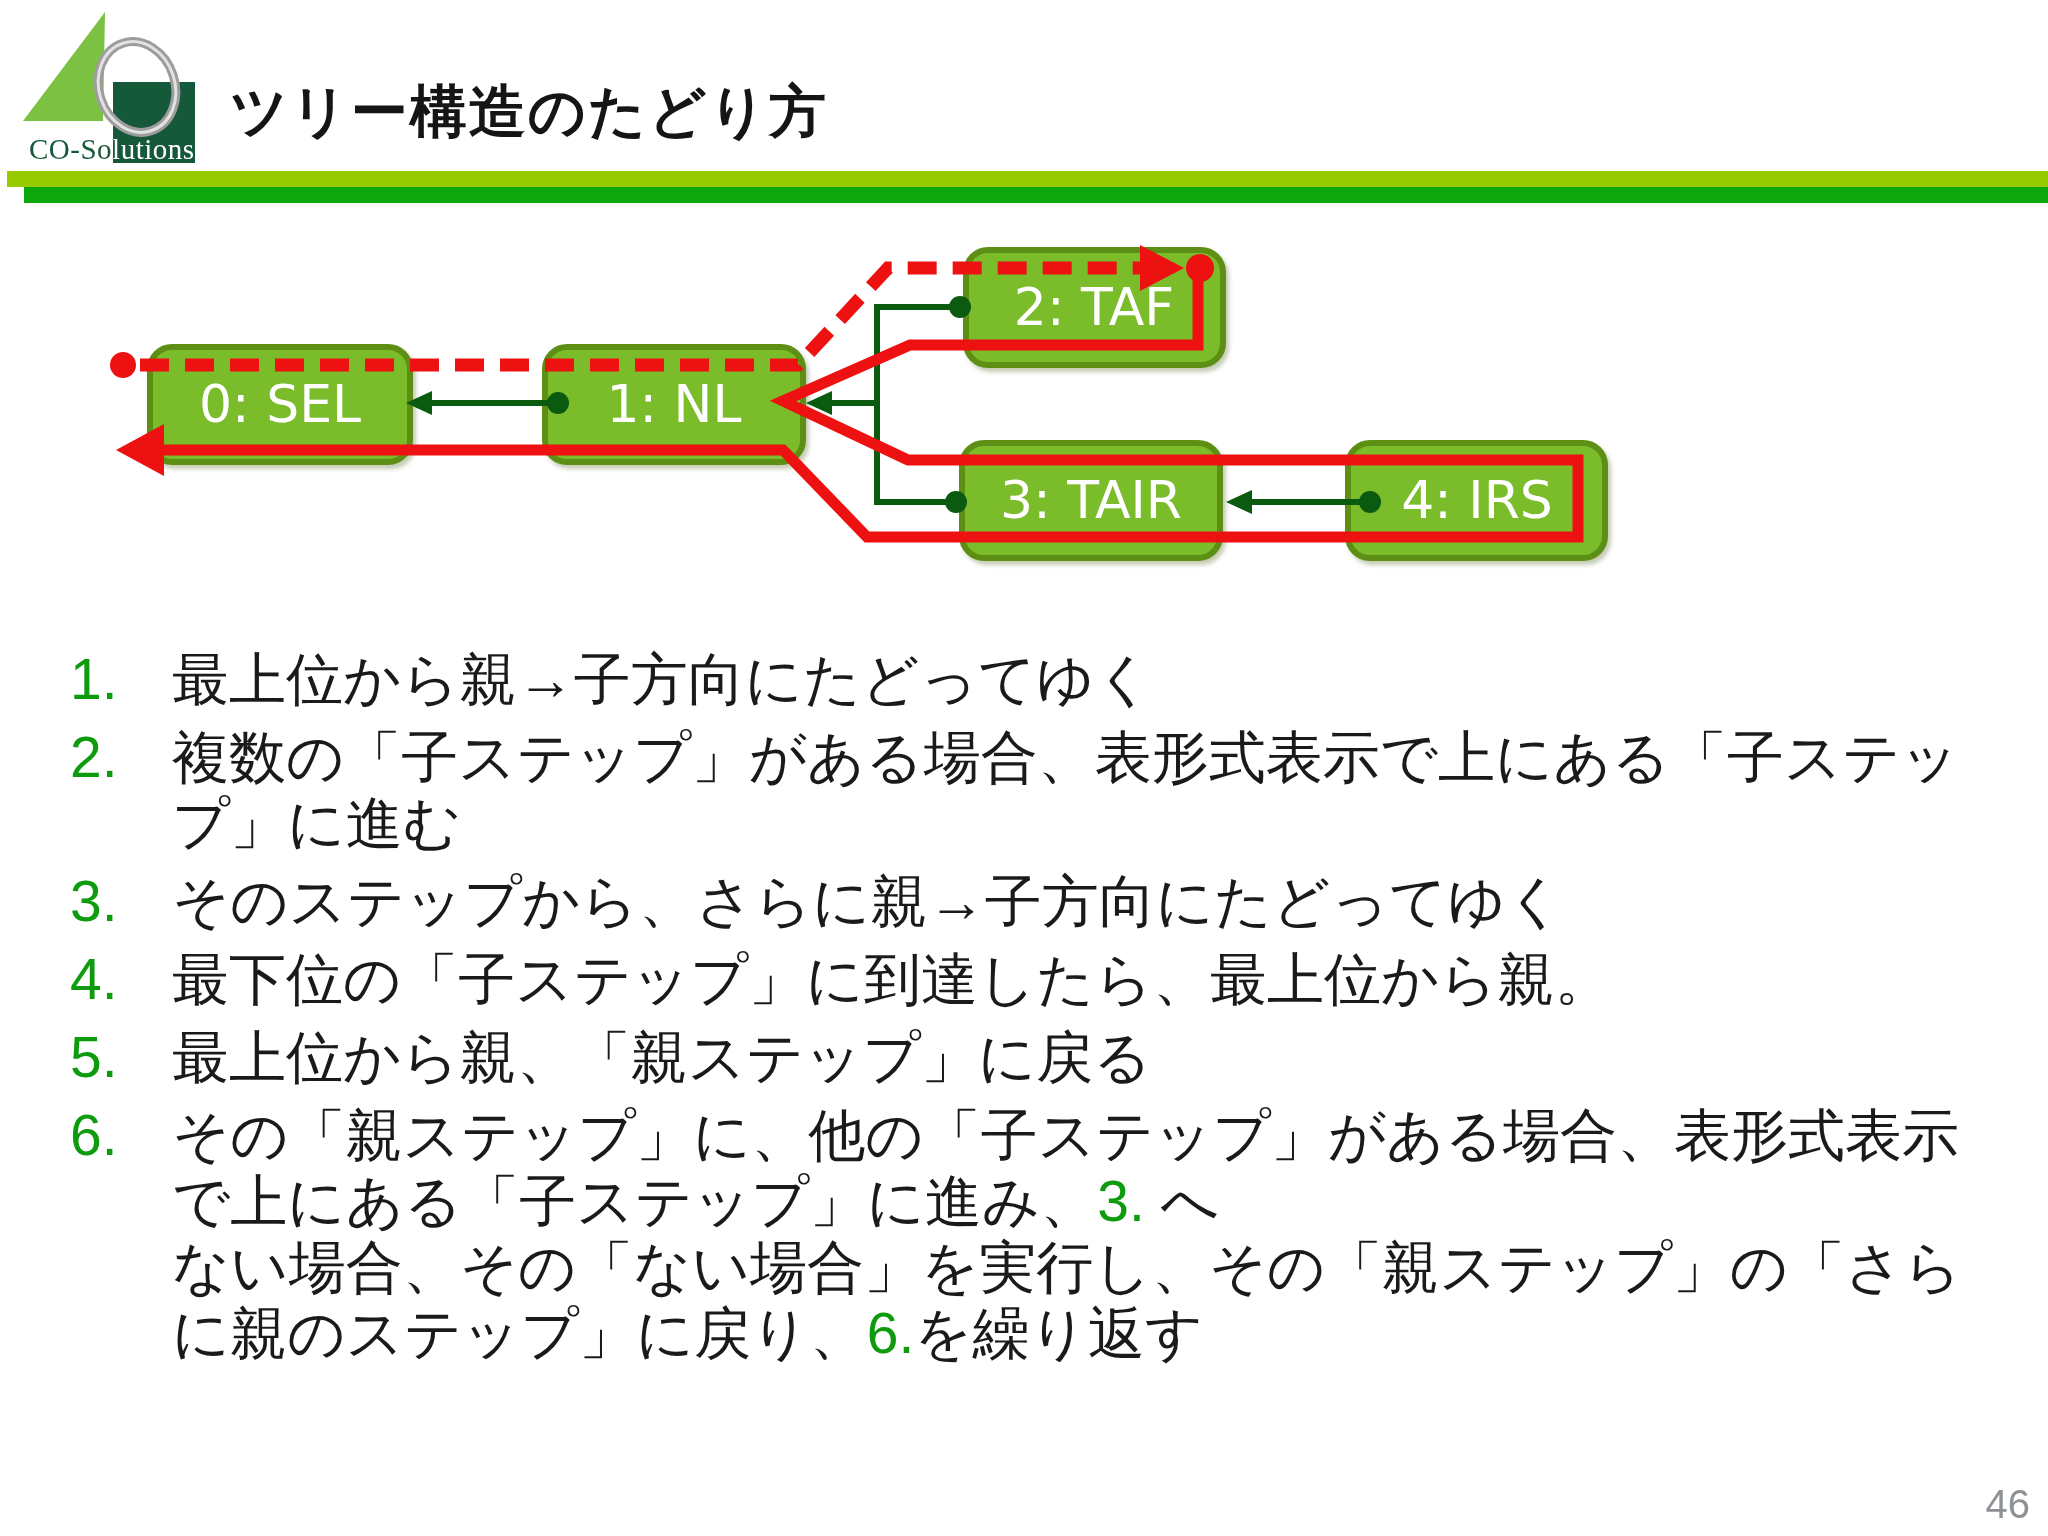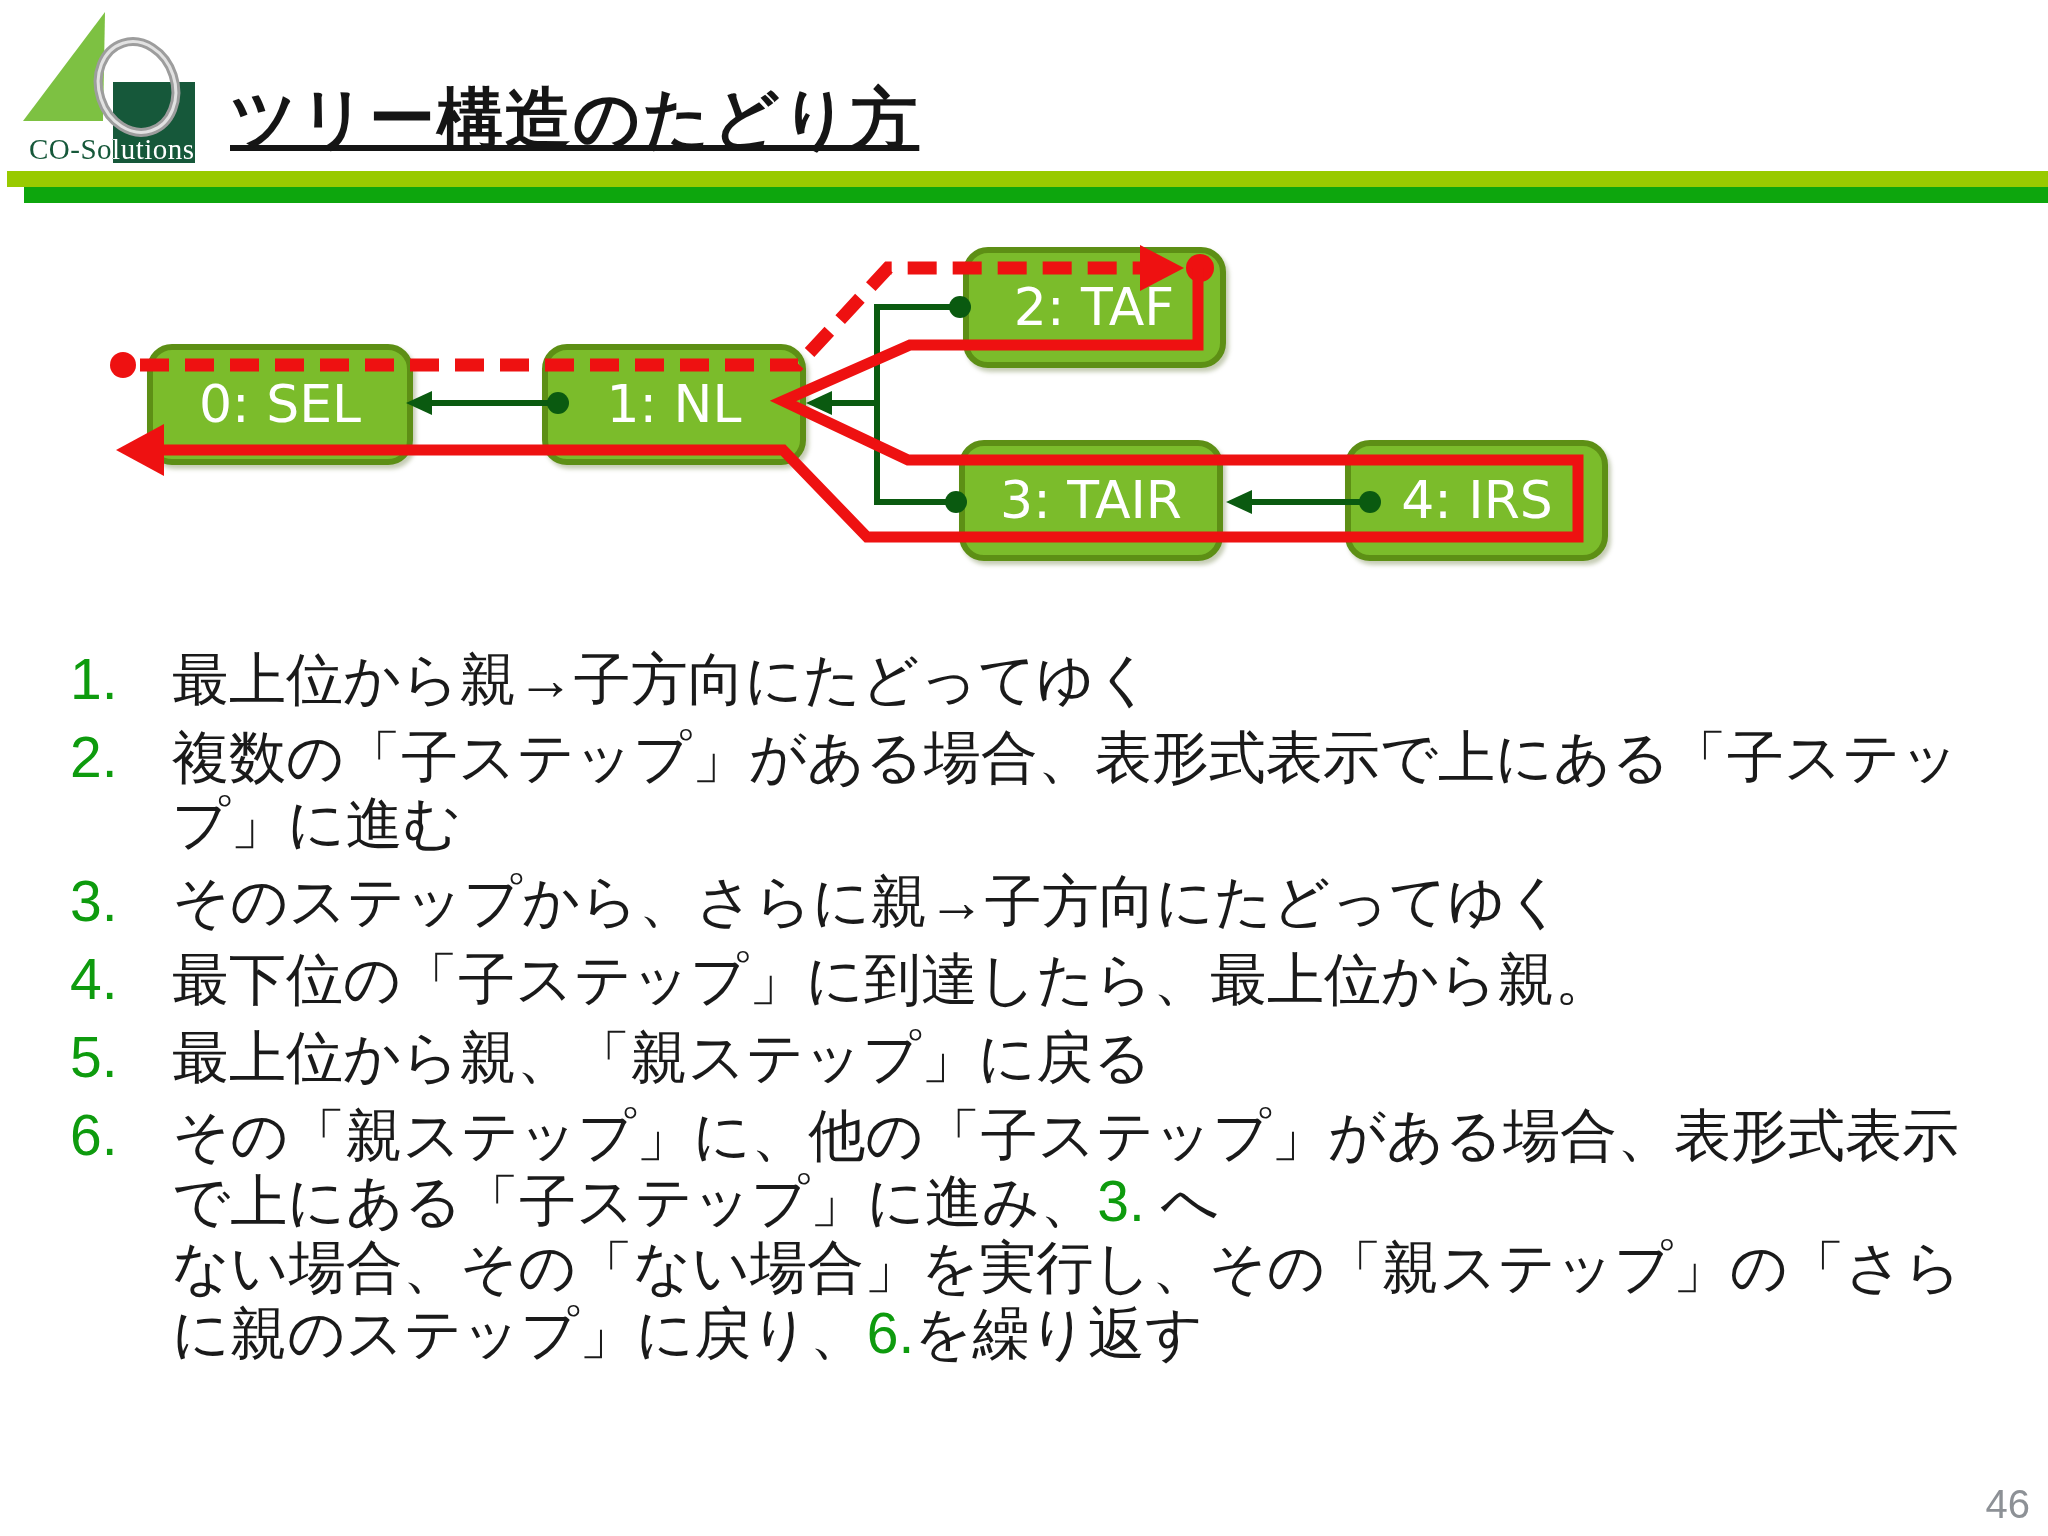--- a/index.html
+++ b/index.html
@@ -4,21 +4,21 @@
 <style>
   html,body{margin:0;padding:0;background:#ffffff;}
   .slide{
     position:relative;width:2048px;height:1536px;overflow:hidden;background:#ffffff;
     font-family:"Liberation Sans",sans-serif;
   }
   
   .logo-svg{position:absolute;left:0;top:0;}
   .page-title{
     position:absolute;left:230px;top:74px;
-    font-size:66px;font-weight:bold;color:#151515;letter-spacing:2px;white-space:nowrap;text-decoration:underline;
+    font-size:57px;font-weight:bold;color:#151515;letter-spacing:2px;white-space:nowrap;
   }
   .bar-light{position:absolute;left:7px;right:0;top:171px;height:16px;background:#98ca00;}
   .bar-dark{position:absolute;left:24px;right:0;top:187px;height:16px;background:#0da60d;}
   
   .diagram-svg{position:absolute;left:0;top:230px;}
   .node-label{
     font-family:"DejaVu Sans","Liberation Sans",sans-serif;
     font-size:52px;fill:#ffffff;text-anchor:middle;
   }
   

